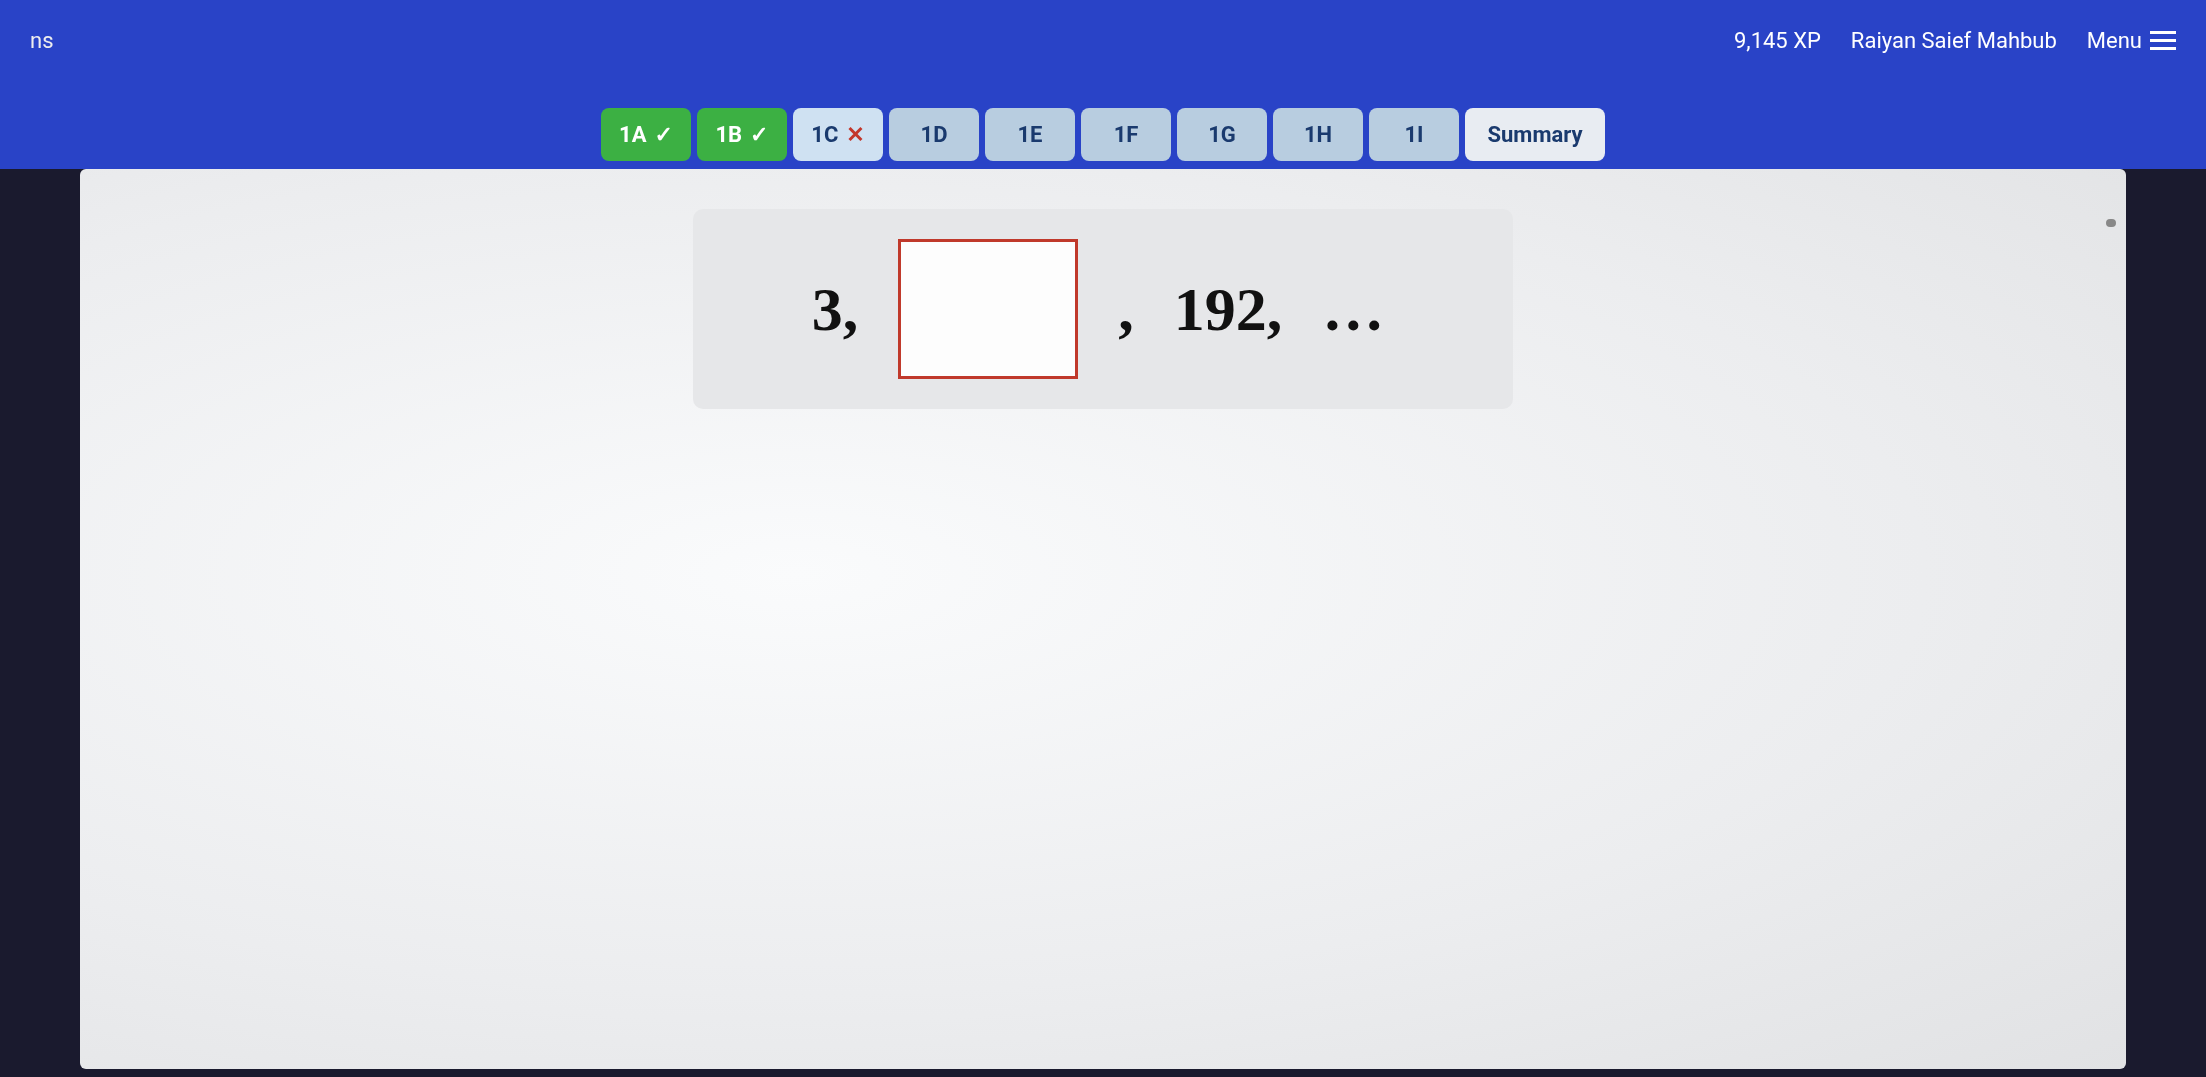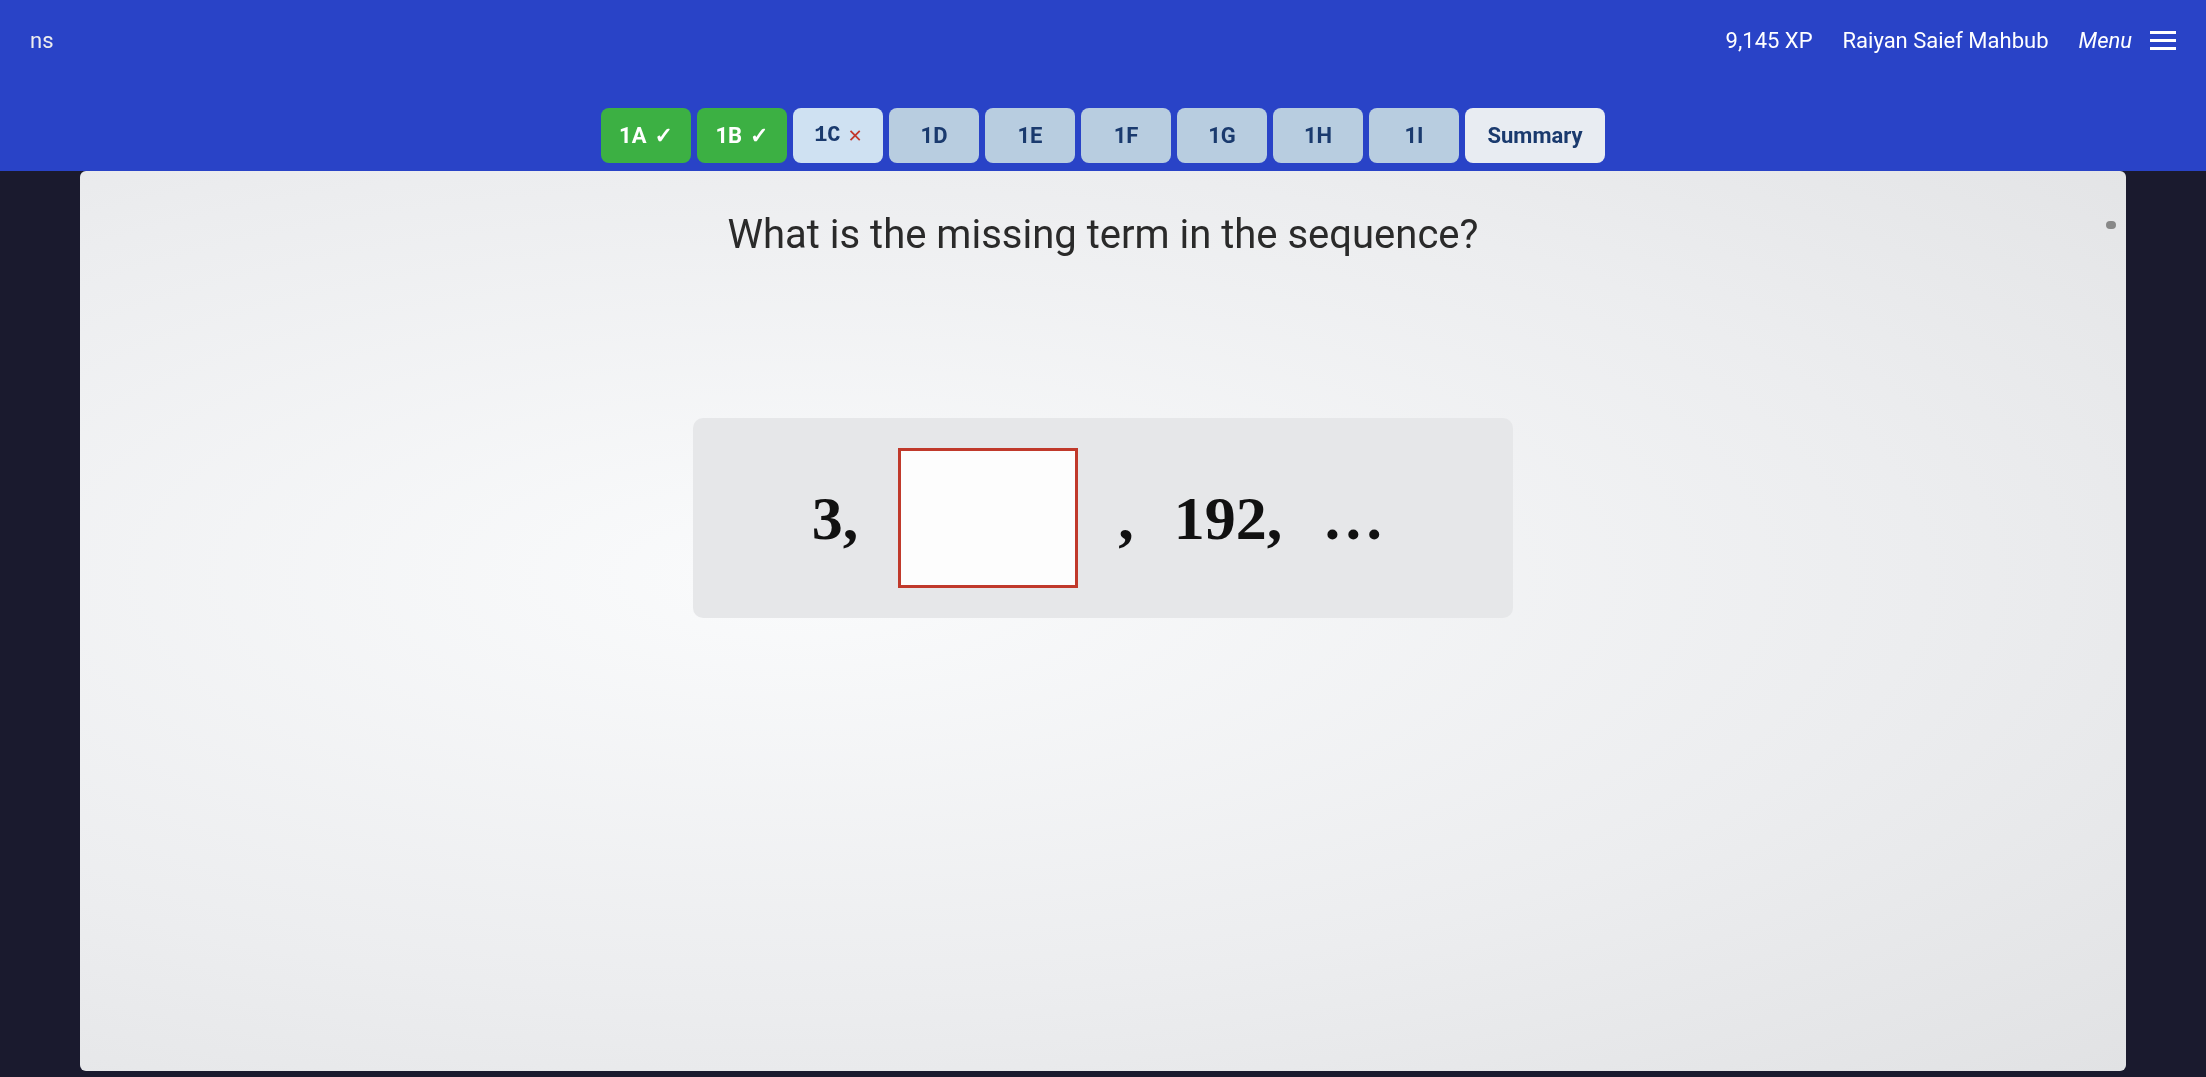--- a/index.html
+++ b/index.html
@@ -14,21 +14,21 @@
       background: #2943c7;
       height: 80px;
       display: flex;
       justify-content: space-between;
       align-items: center;
       padding: 0 30px;
       color: #fff;
     }
     .top-left { font-size: 22px; color: #eee; }
     .top-right { display: flex; align-items: center; gap: 30px; font-size: 22px; justify-content: flex-end; }
-    .menu-group { display: flex; align-items: center; gap: 18px; cursor: pointer; font-style: italic; }
+    .menu-group { display: flex; align-items: center; gap: 8px; cursor: pointer; }
     .menu-lines { display: flex; flex-direction: column; gap: 5px; }
     .menu-lines span { width: 26px; height: 3px; background: #fff; display: block; }
     .tabs-row {
       background: #2943c7;
       display: flex;
       justify-content: center;
       gap: 6px;
       padding-bottom: 8px;
     }
     .tab {
@@ -39,21 +39,21 @@
       font-weight: 700;
       border-radius: 8px;
       cursor: pointer;
       display: flex;
       align-items: center;
       justify-content: center;
       gap: 8px;
       margin-top: 28px;
     }
     .tab.done { background: #3cb043; color: #fff; }
-    .tab.current { background: #cfe1f2; color: #c3362b; font-family: Liberation Mono, monospace; }
+    .tab.current { background: #cfe1f2; color: #c3362b; }
     .tab.pending { background: #b8cde0; color: #1a3a6e; }
     .tab.summary { background: #e8ecf2; color: #1a3a6e; min-width: 140px; }
     .tick::after { content: "✓"; font-weight: 900; }
     .cross::after { content: "✕"; font-weight: 900; color: #c3362b; }
     .page {
       background: radial-gradient(ellipse at 35% 45%, #fafbfc 0%, #ecedef 60%, #e1e2e4 100%);
       height: 900px;
       margin: 0 80px;
       border-radius: 6px;
       padding: 40px 60px;
@@ -189,21 +189,20 @@
       <span>1I</span>
     </div>
   <div class="tab summary">
       <span>Summary</span>
     </div>
 </div>
 
 <div class="page">
   <div class="scroll-handle"></div>
 
-  <div class="subquestion">What is the missing term in the sequence?</div>
 
   <div class="sequence">
     <span>3,</span>
     <div class="input-box"></div>
     <span>,</span>
     <span>192,</span>
     <span class="dots-ellip">…</span>
   </div>
 </div>
 

